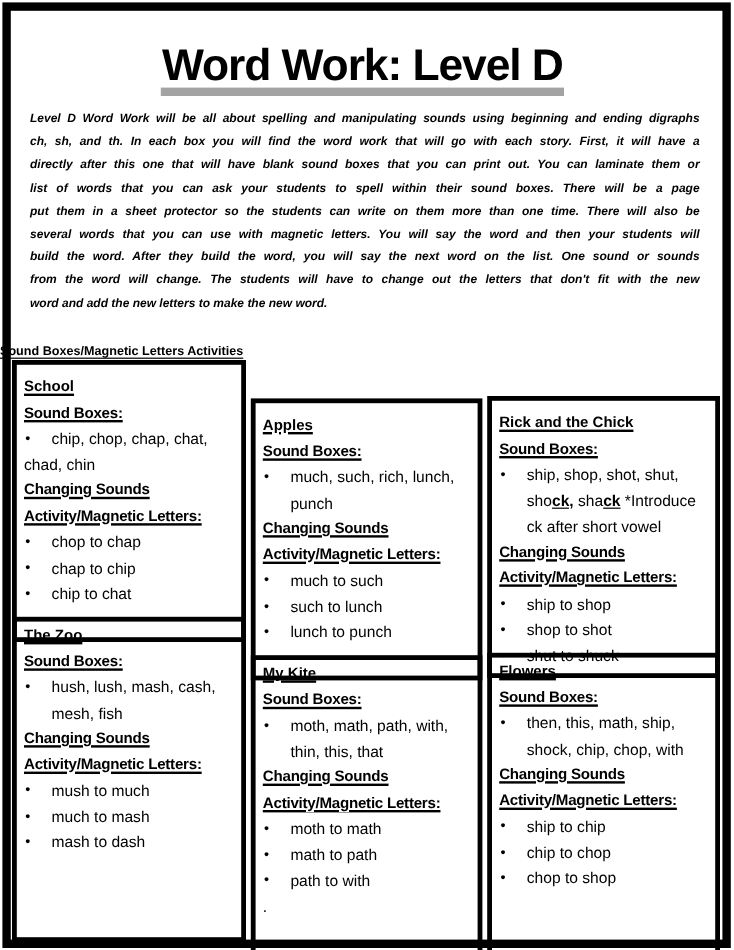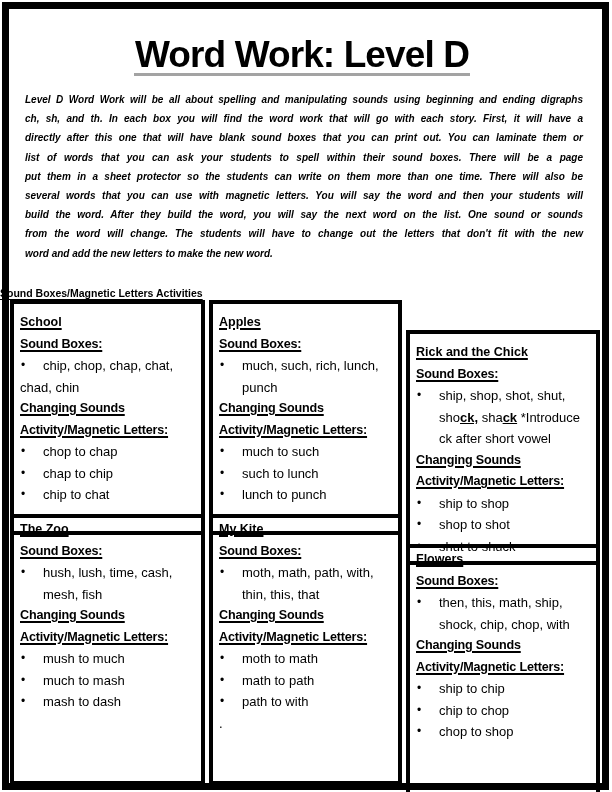--- a/index.html
+++ b/index.html
@@ -10,21 +10,21 @@
   }
   .frame {
     position: absolute; left: 2px; top: 2px; width: 607px; height: 788px;
     border: 7px solid #000; box-sizing: border-box;
   }
   .title-wrap {
     position: absolute; left: 0; top: 36px; width: 604px; text-align: center;
   }
   .title {
     display: inline-block; font-weight: bold; font-size: 37px; line-height: 37px;
-    letter-spacing: -0.9px; border-bottom: 3px solid #a3a3a3; padding: 0 1px;
+    letter-spacing: -0.9px; border-bottom: 7px solid #a3a3a3; padding: 0 1px;
   }
   .intro {
     position: absolute; left: 25px; top: 90px; width: 558px;
     font-size: 10px; font-weight: bold; line-height: 19.2px; font-style: italic;
   }
   .intro .ln { text-align: justify; text-align-last: justify; height: 19.2px; }
   .intro .ln.last { text-align-last: left; }
   .subhead-wrap {
     position: absolute; left: 0; top: 283px; width: 604px; text-align: left;
   }
@@ -32,21 +32,21 @@
     display: inline-block; font-size: 10.5px; font-weight: bold; line-height: 14px;
     text-decoration: underline; text-decoration-thickness: 1px; text-underline-offset: 2px;
   }
   .box {
     position: absolute; border: 4px solid #000; box-sizing: border-box;
     padding-left: 6px; padding-right: 4px; line-height: 21.5px; font-size: 13px;
   }
   .row1 { top: 300px; height: 235px; padding-top: 8px; }
   .row2 { top: 514px; height: 271px; padding-top: 1px; }
   .c1 { left: 10px; width: 195px; }
-  .c2 { left: 209px; width: 193px; }
+  .c2 { left: 209px; width: 193px; margin-top: 32px; }
   .c3 { left: 406px; width: 194px; margin-top: 30px; }
   .box-title {
     font-weight: bold; font-size: 12.5px;
     text-decoration: underline; text-decoration-thickness: 1.5px; text-underline-offset: 2px;
     height: 21.5px;
   }
   .label {
     font-weight: bold; font-size: 12.6px; letter-spacing: -0.2px; white-space: nowrap;
     text-decoration: underline; text-decoration-thickness: 1.5px; text-underline-offset: 2px;
     height: 21.5px;
@@ -116,21 +116,21 @@
   <div class="label">Changing Sounds</div>
   <div class="label">Activity/Magnetic Letters:</div>
   <div class="bl"><span class="dot">•</span><span>ship to shop</span></div>
   <div class="bl"><span class="dot">•</span><span>shop to shot</span></div>
   <div class="bl"><span class="dot">•</span><span>shut to shuck</span></div>
 </div>
 
 <div class="box row2 c1">
   <div class="box-title">The Zoo</div>
   <div class="label">Sound Boxes:</div>
-  <div class="bl"><span class="dot">•</span><span>hush, lush, time, cash,</span></div>
+  <div class="bl"><span class="dot">•</span><span>hush, lush, mash, cash,</span></div>
   <div class="cont">mesh, fish</div>
   <div class="label">Changing Sounds</div>
   <div class="label">Activity/Magnetic Letters:</div>
   <div class="bl"><span class="dot">•</span><span>mush to much</span></div>
   <div class="bl"><span class="dot">•</span><span>much to mash</span></div>
   <div class="bl"><span class="dot">•</span><span>mash to dash</span></div>
 </div>
 
 <div class="box row2 c2">
   <div class="box-title">My Kite</div>

